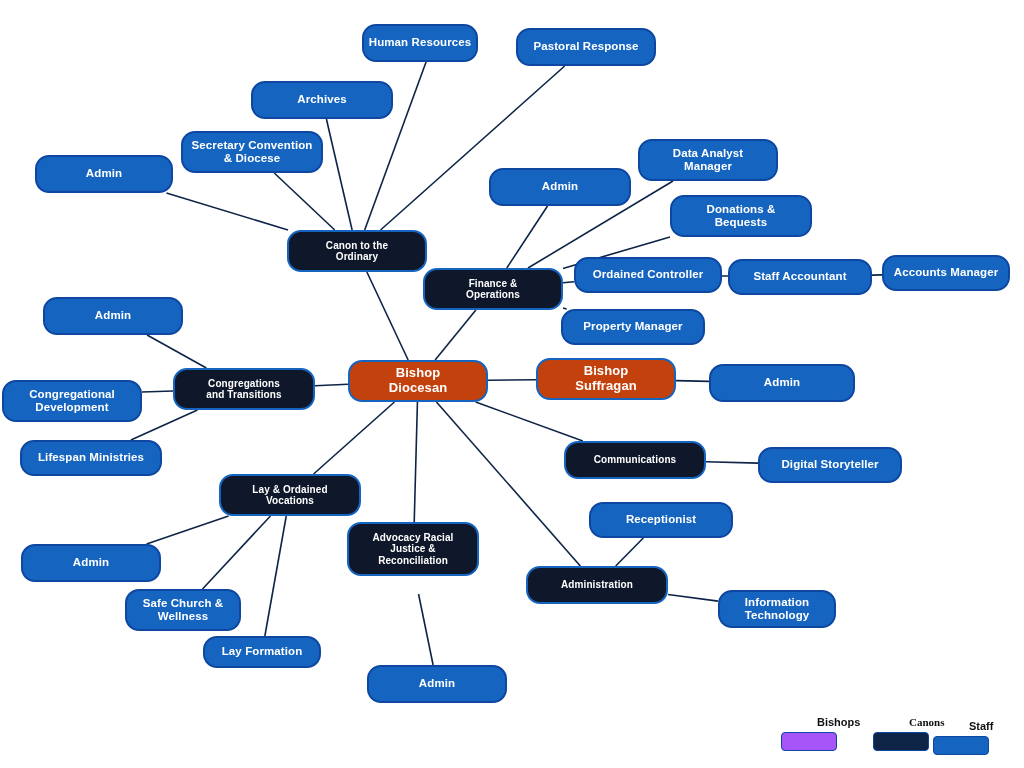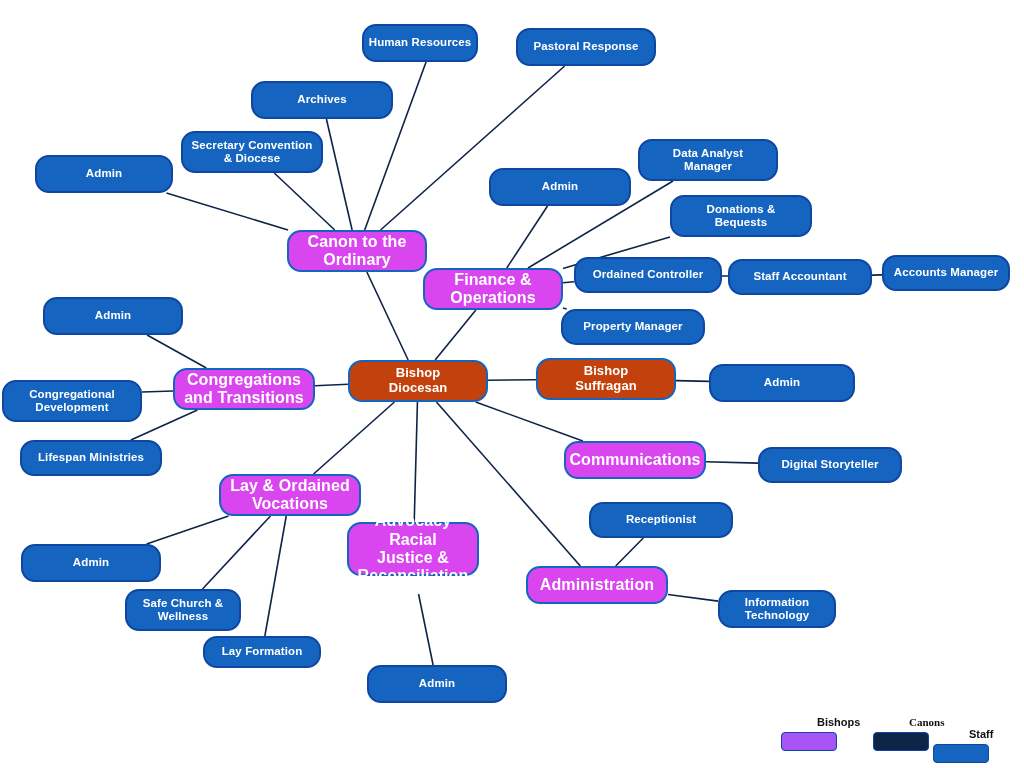--- a/index.html
+++ b/index.html
@@ -41,23 +41,23 @@
     line-height: 1.15;
     white-space: pre-line;
     letter-spacing: 0.1px;
   }
   .node.staff {
     background: #1565c0;
     border-color: #0d47a1;
     font-size: 11.5px;
   }
   .node.canon {
-    background: #d946ef;
+    background: #0f172a;
     border-color: #1565c0;
-    font-size: 16px;
+    font-size: 10px;
   }
   .node.bishop {
     background: #c2410c;
     border-color: #1565c0;
     font-size: 13px;
   }
   .legend {
     position: absolute;
     left: 780px;
     top: 716px;
@@ -146,21 +146,21 @@
 &amp; Diocese</div>
       <div class="node staff" style="left: 35px; top: 155px; width: 138px; height: 38px;">Admin</div>
       <div class="node staff" style="left: 638px; top: 139px; width: 140px; height: 42px;">Data Analyst
 Manager</div>
       <div class="node staff" style="left: 489px; top: 168px; width: 142px; height: 38px;">Admin</div>
       <div class="node staff" style="left: 670px; top: 195px; width: 142px; height: 42px;">Donations &amp;
 Bequests</div>
       <div class="node staff" style="left: 574px; top: 257px; width: 148px; height: 36px;">Ordained Controller</div>
       <div class="node staff" style="left: 728px; top: 259px; width: 144px; height: 36px;">Staff Accountant</div>
       <div class="node staff" style="left: 882px; top: 255px; width: 128px; height: 36px;">Accounts Manager</div>
-      <div class="node staff" style="left: 561px; top: 309px; width: 144px; height: 36px; border-radius: 15px;">Property Manager</div>
+      <div class="node staff" style="left: 561px; top: 309px; width: 144px; height: 36px;">Property Manager</div>
       <div class="node staff" style="left: 709px; top: 364px; width: 146px; height: 38px;">Admin</div>
       <div class="node staff" style="left: 43px; top: 297px; width: 140px; height: 38px;">Admin</div>
       <div class="node staff" style="left: 2px; top: 373px; width: 140px; height: 42px; margin-top: 7px;">Congregational
 Development</div>
       <div class="node staff" style="left: 20px; top: 440px; width: 142px; height: 36px;">Lifespan Ministries</div>
       <div class="node staff" style="left: 21px; top: 544px; width: 140px; height: 38px;">Admin</div>
       <div class="node staff" style="left: 125px; top: 589px; width: 116px; height: 42px;">Safe Church &amp;
 Wellness</div>
       <div class="node staff" style="left: 203px; top: 636px; width: 118px; height: 32px;">Lay Formation</div>
       <div class="node staff" style="left: 367px; top: 665px; width: 140px; height: 38px;">Admin</div>
@@ -171,18 +171,18 @@
     </div>
   <div class="legend">
       <div class="legend-item" style="left: 0px; top: 0px;">
         <div class="legend-label">Bishops</div>
         <div class="legend-swatch" style="background: rgb(168, 85, 247);"></div>
       </div>
       <div class="legend-item" style="left: 92px; top: 0px; font-family: Liberation Serif, serif;">
         <div class="legend-label">Canons</div>
         <div class="legend-swatch" style="background: rgb(13, 36, 71);"></div>
       </div>
-      <div class="legend-item" style="left: 152px; top: 12px;">
+      <div class="legend-item" style="left: 152px; top: 4px;">
         <div class="legend-label">Staff</div>
         <div class="legend-swatch" style="background: rgb(21, 101, 192);"></div>
       </div>
     </div>
 </div>
 
 </body></html>

